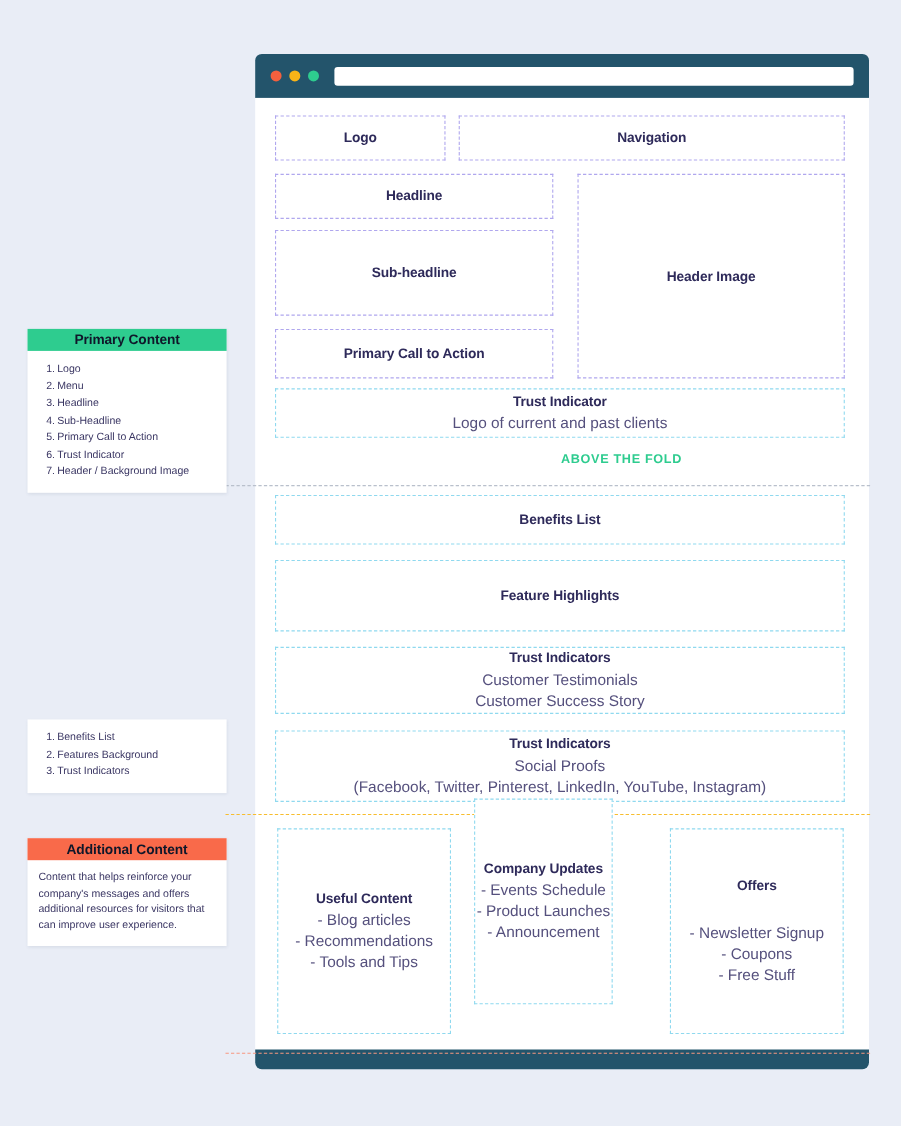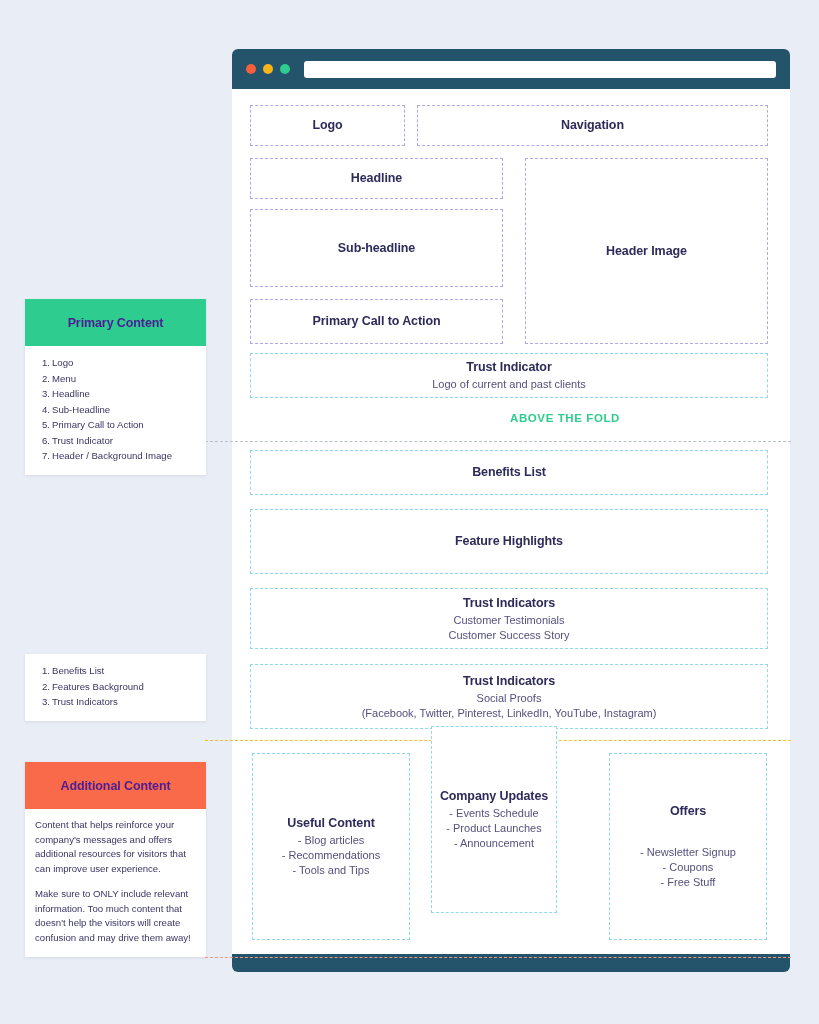--- a/index.html
+++ b/index.html
@@ -79,21 +79,21 @@
   .wf.cyan   { border: 1.4px dashed #8fd9ef; }
 
   .wf-title {
     font-size: 12.5px;
     font-weight: bold;
     color: #2e2a5a;
     letter-spacing: -0.1px;
     line-height: 1.3;
   }
   .wf-sub {
-    font-size: 11px;
+    font-size: 14px;
     color: #55507d;
     line-height: 1.35;
     margin-top: 2px;
   }
 
   
   .fold-label {
     position: absolute;
     left: 232px;
     top: 412px;
@@ -118,25 +118,25 @@
 
   
   .card {
     position: absolute;
     left: 25px;
     width: 181px;
     background: #ffffff;
     box-shadow: 0 1px 3px rgba(40,60,90,0.10);
   }
   .card-head {
-    height: 47px;
+    height: 20px;
     display: flex;
     align-items: center;
     justify-content: center;
-    color: #4c1d95;
+    color: #0f172a;
     font-size: 12.5px;
     font-weight: bold;
     letter-spacing: -0.1px;
   }
   .card-head.green  { background: #2ecc8f; }
   .card-head.yellow { background: #fbbc05; }
   .card-head.orange { background: #f96a4a; }
 
   .card-body { padding: 9px 10px 11px 10px; }
   .card-list { list-style: none; }
@@ -272,17 +272,16 @@
         <li><span class="num">2.</span><span>Features Background</span></li>
         <li><span class="num">3.</span><span>Trust Indicators</span></li>
       </ul>
     </div>
   </div>
 
   <div class="card" style="top:762px;">
     <div class="card-head orange">Additional Content</div>
     <div class="card-body">
       <p class="card-para">Content that helps reinforce your company's messages and offers additional resources for visitors that can improve user experience.</p>
-      <p class="card-para">Make sure to ONLY include relevant information. Too much content that doesn't help the visitors will create confusion and may drive them away!</p>
     </div>
   </div>
 
 </div>
 
 </body></html>

